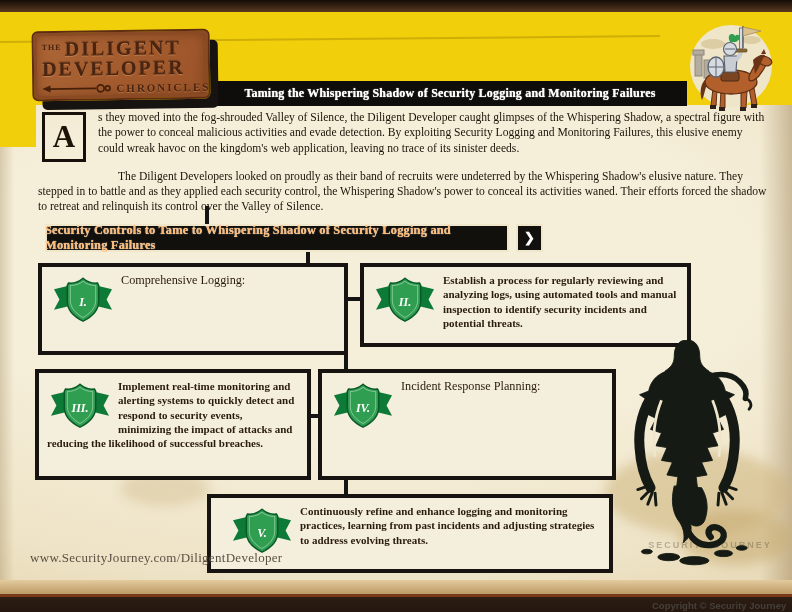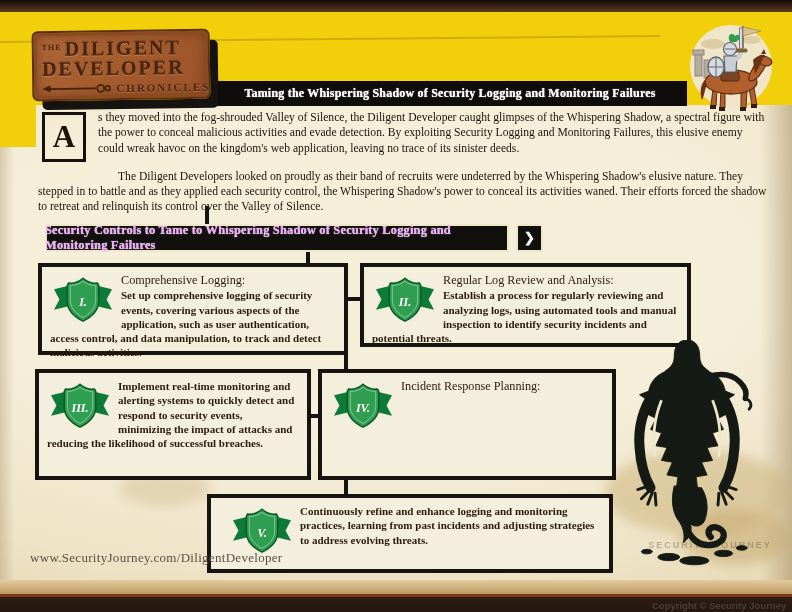--- a/index.html
+++ b/index.html
@@ -31,21 +31,21 @@
   .logo-the{font-size:8px;font-weight:bold;letter-spacing:1px;vertical-align:6px;margin-right:3px;}
   .logo-big{font-size:20px;font-weight:bold;letter-spacing:2px;
     text-shadow:0 1px 0 rgba(255,200,140,.30), 0 -1px 1px rgba(40,15,0,.45);}
   .logo-row3{text-align:right;margin-top:1px;}
   .logo-chron{font-size:11px;font-weight:bold;letter-spacing:2px;
     text-shadow:0 1px 0 rgba(255,200,140,.30);}
   
   .titlebar{left:213px;top:81px;width:474px;height:25px;background:#0e0d0b;color:#fff;z-index:4;
     display:flex;align-items:center;justify-content:center;font-size:12px;font-weight:bold;letter-spacing:.2px;
     text-shadow:0 0 1px #fff;}
-  .banner{left:45px;top:224px;width:464px;height:28px;background:#12100d;color:#f0abfc;
+  .banner{left:45px;top:224px;width:464px;height:28px;background:#12100d;color:#fdba74;
     display:flex;align-items:center;justify-content:center;font-size:12.4px;font-weight:bold;letter-spacing:.2px;
     box-shadow:0 0 0 2px #efe6cc inset;text-shadow:0 0 1px #fff;}
   .banner-arrow{left:516px;top:224px;width:27px;height:28px;background:#12100d;color:#fff;
     display:flex;align-items:center;justify-content:center;font-size:13px;font-weight:bold;cursor:pointer;
     box-shadow:0 0 0 2px #efe6cc inset;}
   
   .intro{left:38px;top:110px;width:730px;color:#1d1309;font-size:11.6px;line-height:1.32;}
   .dropcap{float:left;width:38px;height:44px;border:3px solid #17100a;margin:2px 12px 2px 4px;
     display:flex;align-items:center;justify-content:center;font-size:31px;font-weight:bold;}
   .p2{margin-top:13px;text-indent:80px;}
@@ -162,32 +162,30 @@
 
 <div class="abs cbox" style="left:38px;top:263px;width:310px;height:92px;">
   <svg class="shield" width="58" height="50" viewBox="0 0 96 80">
     <polygon points="0,22 26,16 26,50 0,56 9,39" fill="#0e7a38"></polygon>
     <polygon points="96,22 70,16 70,50 96,56 87,39" fill="#0e7a38"></polygon>
     <path d="M48,4 C55,10 65,13 72,12 L74,16 L74,42 C74,57 62,68 48,75 C34,68 22,57 22,42 L22,16 L24,12 C31,13 41,10 48,4 Z" fill="#2f9e50" stroke="#0a5a28" stroke-width="2.5"></path>
     <path d="M48,9 C54,14 62,16 69,16 L69,41 C69,53 59,63 48,69 C37,63 27,53 27,41 L27,16 C34,16 42,14 48,9 Z" fill="none" stroke="rgba(255,255,255,.45)" stroke-width="1.5"></path>
     <text class="numeral" x="48" y="50" text-anchor="middle">I.</text>
   </svg>
   <div class="ctitle">Comprehensive Logging:</div>
-  <div class="ctext">Set up comprehensive logging of security events, covering various aspects of the application, such as user authentication, access control, and data manipulation, to track and detect malicious activities.</div>
 </div>
 
 <div class="abs cbox" style="left:360px;top:263px;width:331px;height:84px;">
   <svg class="shield" width="58" height="50" viewBox="0 0 96 80">
     <polygon points="0,22 26,16 26,50 0,56 9,39" fill="#0e7a38"></polygon>
     <polygon points="96,22 70,16 70,50 96,56 87,39" fill="#0e7a38"></polygon>
     <path d="M48,4 C55,10 65,13 72,12 L74,16 L74,42 C74,57 62,68 48,75 C34,68 22,57 22,42 L22,16 L24,12 C31,13 41,10 48,4 Z" fill="#2f9e50" stroke="#0a5a28" stroke-width="2.5"></path>
     <path d="M48,9 C54,14 62,16 69,16 L69,41 C69,53 59,63 48,69 C37,63 27,53 27,41 L27,16 C34,16 42,14 48,9 Z" fill="none" stroke="rgba(255,255,255,.45)" stroke-width="1.5"></path>
     <text class="numeral" x="48" y="50" text-anchor="middle">II.</text>
   </svg>
-  <div class="ctitle">Regular Log Review and Analysis:</div>
   <div class="ctext">Establish a process for regularly reviewing and analyzing logs, using automated tools and manual inspection to identify security incidents and potential threats.</div>
 </div>
 
 <div class="abs cbox" style="left:35px;top:369px;width:276px;height:111px;">
   <svg class="shield" width="58" height="50" viewBox="0 0 96 80">
     <polygon points="0,22 26,16 26,50 0,56 9,39" fill="#0e7a38"></polygon>
     <polygon points="96,22 70,16 70,50 96,56 87,39" fill="#0e7a38"></polygon>
     <path d="M48,4 C55,10 65,13 72,12 L74,16 L74,42 C74,57 62,68 48,75 C34,68 22,57 22,42 L22,16 L24,12 C31,13 41,10 48,4 Z" fill="#2f9e50" stroke="#0a5a28" stroke-width="2.5"></path>
     <path d="M48,9 C54,14 62,16 69,16 L69,41 C69,53 59,63 48,69 C37,63 27,53 27,41 L27,16 C34,16 42,14 48,9 Z" fill="none" stroke="rgba(255,255,255,.45)" stroke-width="1.5"></path>
     <text class="numeral" x="48" y="50" text-anchor="middle">III.</text>

